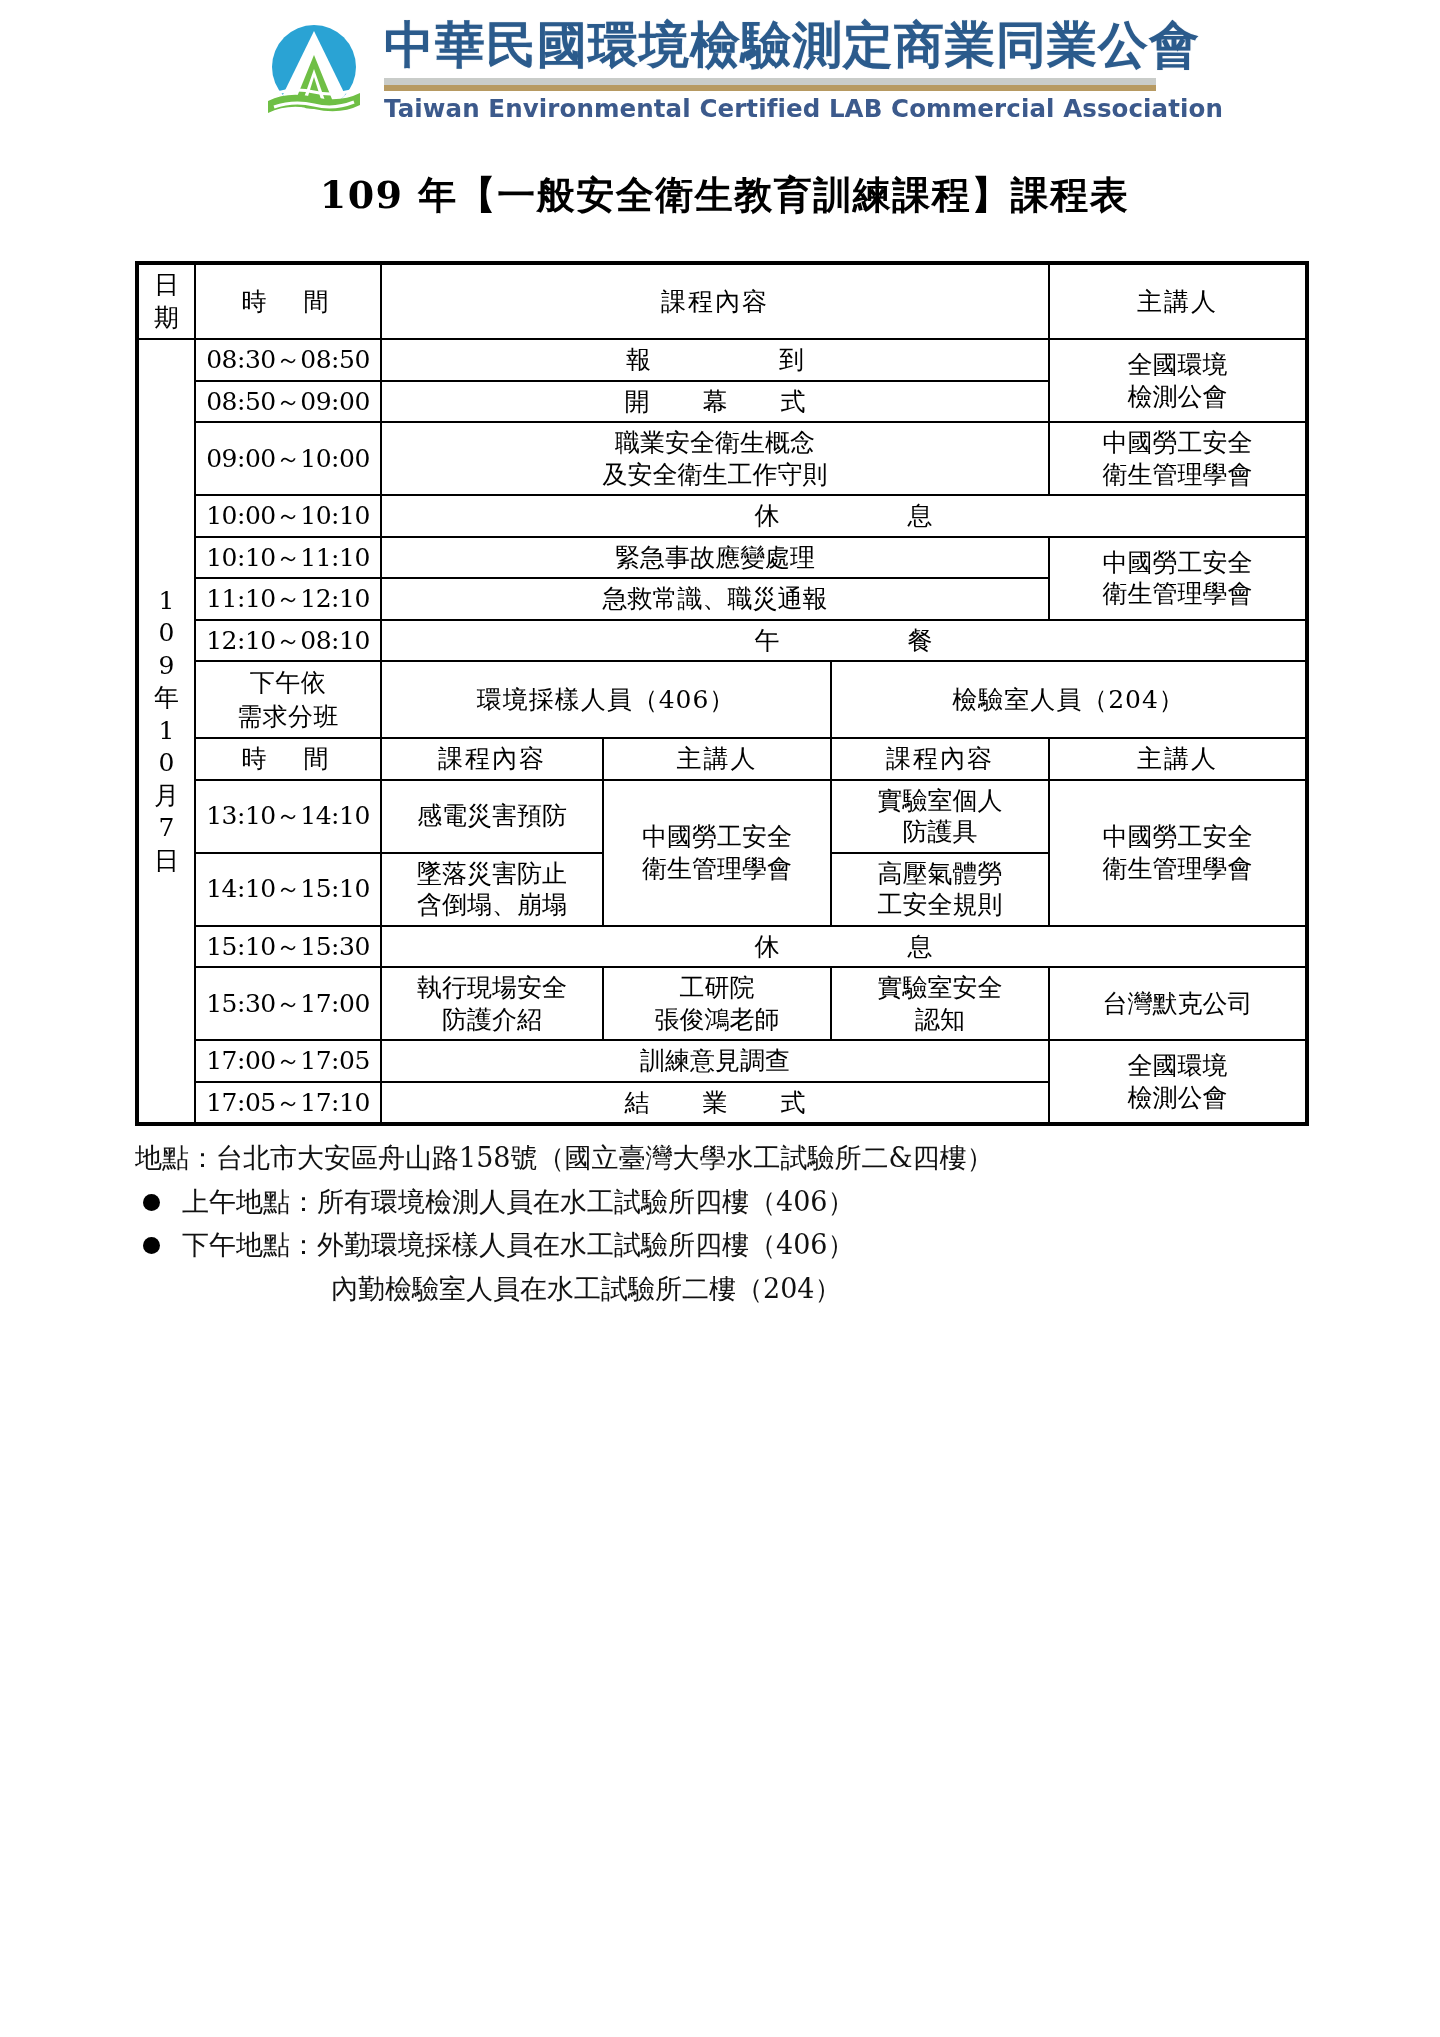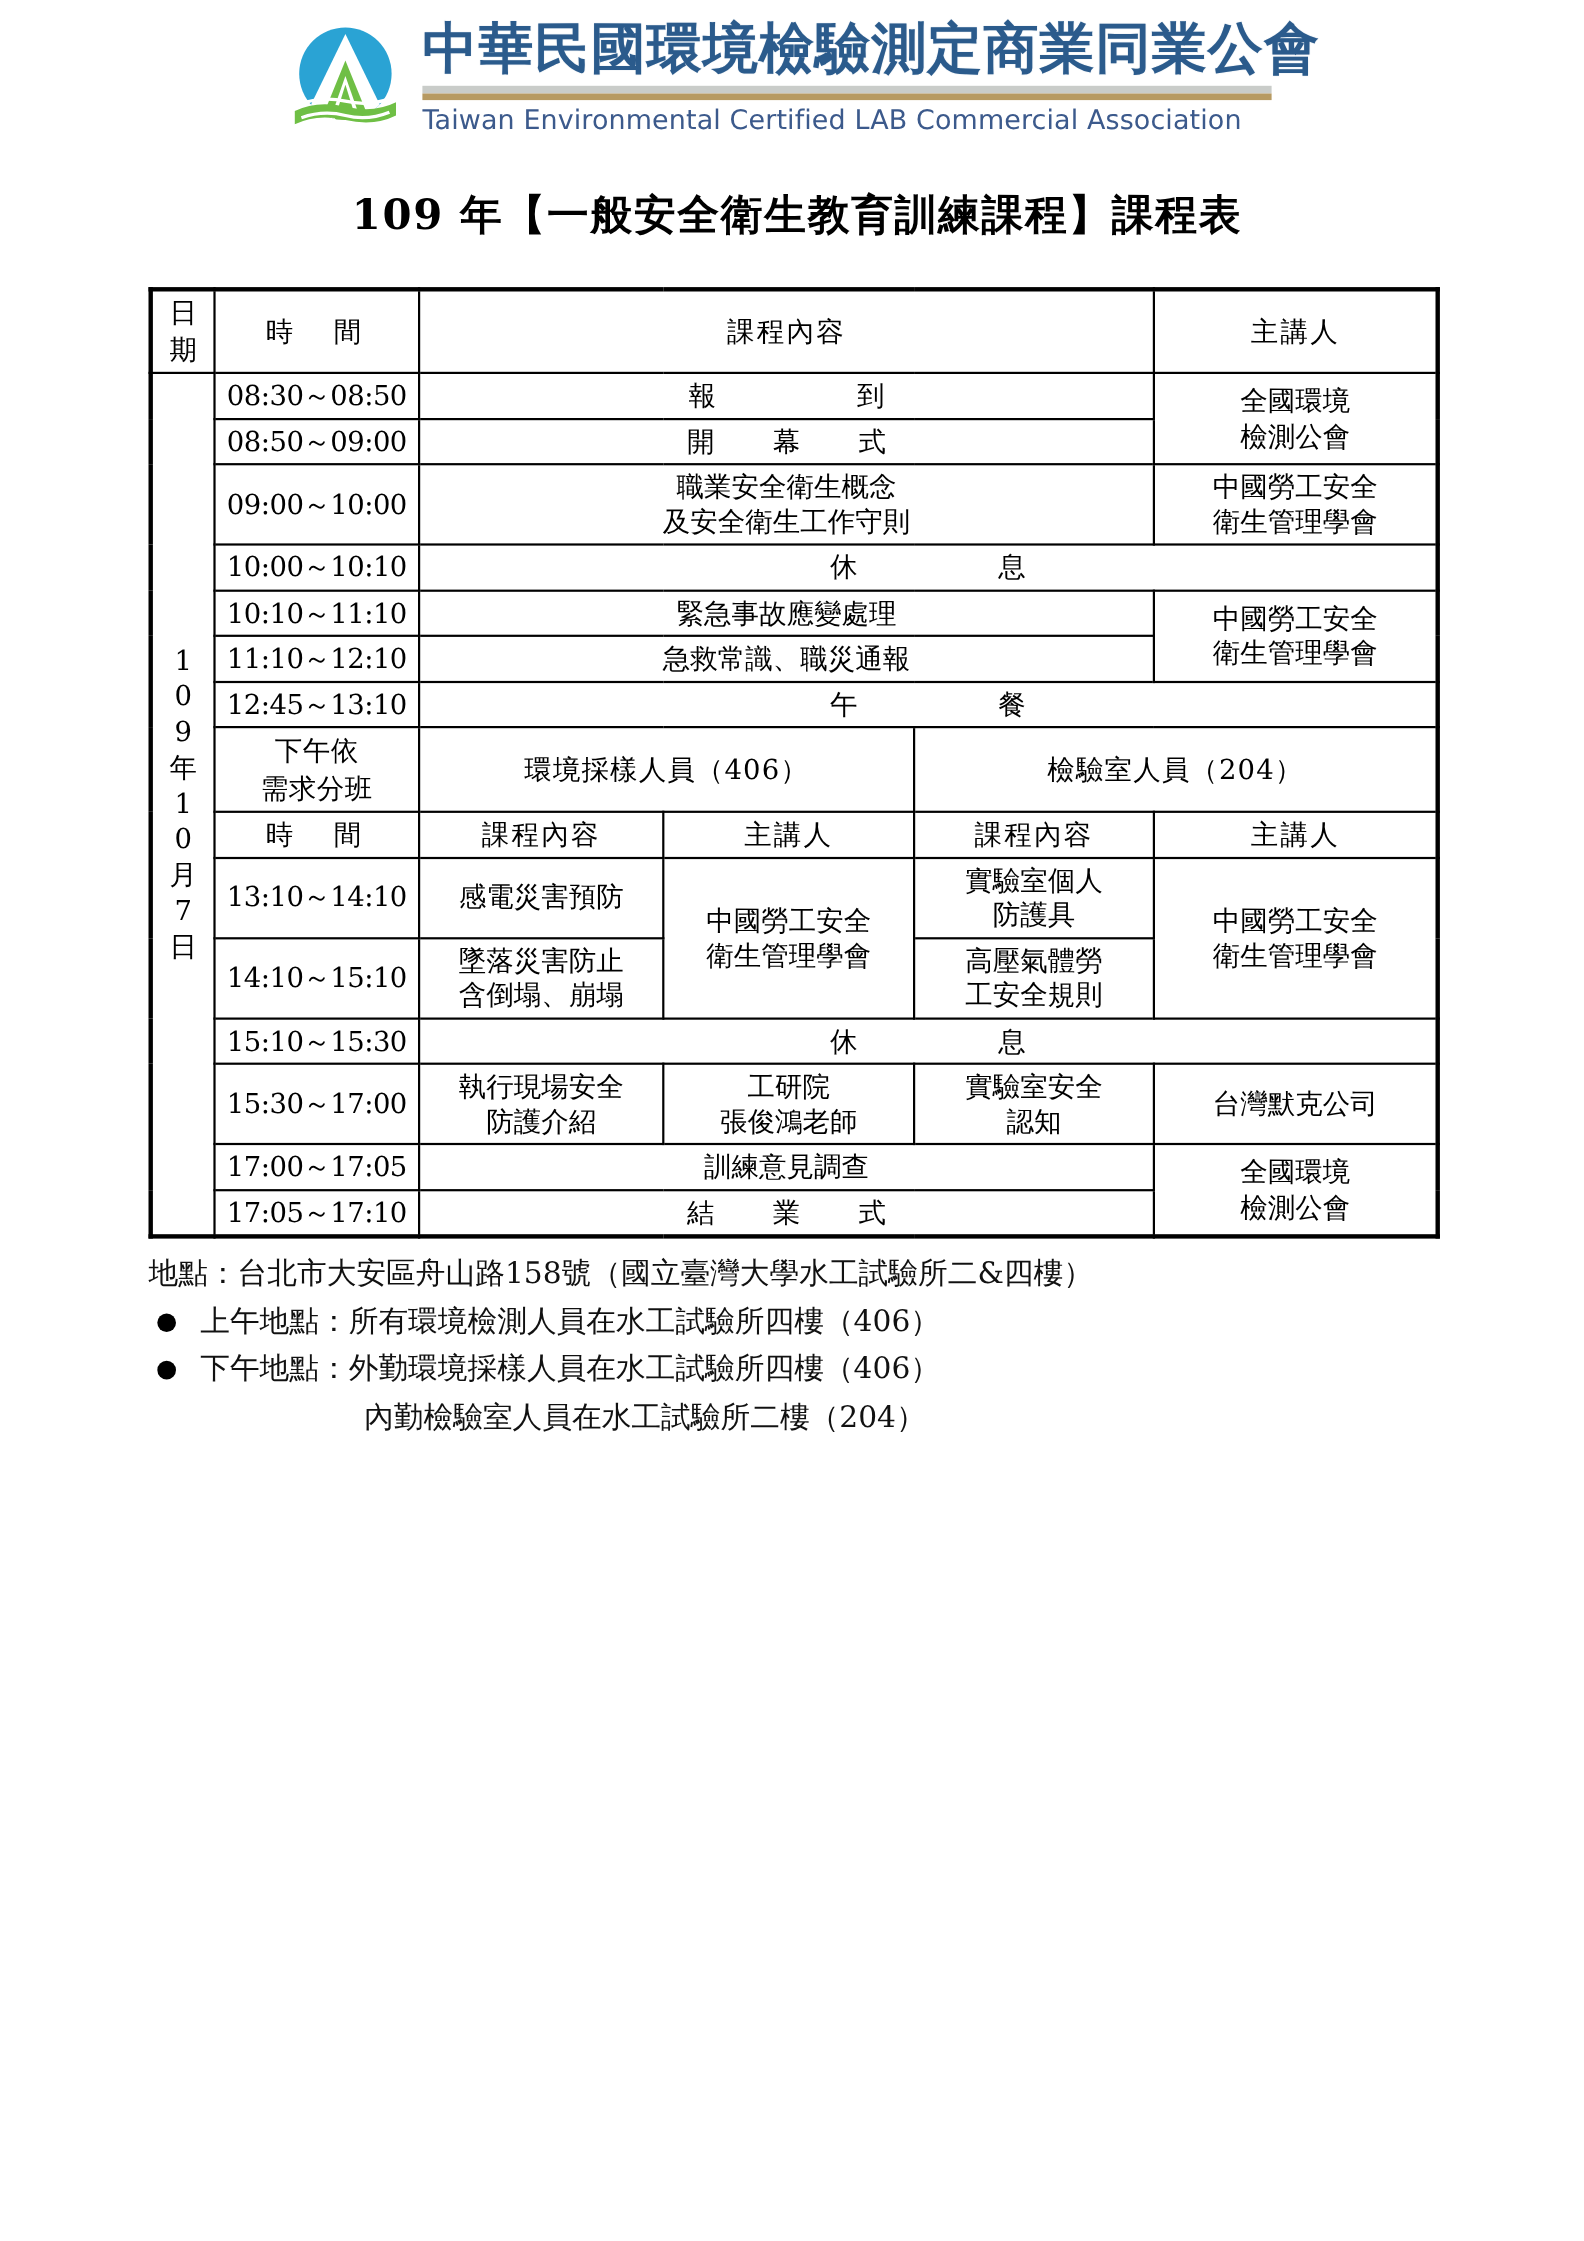--- a/index.html
+++ b/index.html
@@ -68,20 +68,21 @@
     background: #b79a62;
   }
   .org-name-en {
     margin-top: 4px;
     font-family: "DejaVu Sans", "Liberation Sans", sans-serif;
     font-size: 24.5px;
     line-height: 1.18;
     letter-spacing: 0.1px;
     color: #3c5a8c;
     white-space: nowrap;
+    font-weight: bold;
   }
 
   
   .doc-title {
     text-align: center;
     font-family: "DejaVu Serif", "Liberation Serif", serif;
     font-weight: 700;
     font-size: 38px;
     letter-spacing: 1.5px;
     margin: 42px 0 0 0;
@@ -294,21 +295,21 @@
           <span class="line2">衛生管理學會</span>
         </td>
       </tr>
 
       <tr>
         <td class="timecol">11:10～12:10</td>
         <td colspan="3">急救常識、職災通報</td>
       </tr>
 
       <tr>
-        <td class="timecol">12:45～13:10</td>
+        <td class="timecol">12:10～08:10</td>
         <td colspan="4"><span class="spaced2">午　　餐</span></td>
       </tr>
 
       <tr>
         <td class="blue splitlabel">
           <span class="line2">下午依</span>
           <span class="line2">需求分班</span>
         </td>
         <td class="blue" colspan="2">環境採樣人員（406）</td>
         <td class="blue" colspan="2">檢驗室人員（204）</td>

